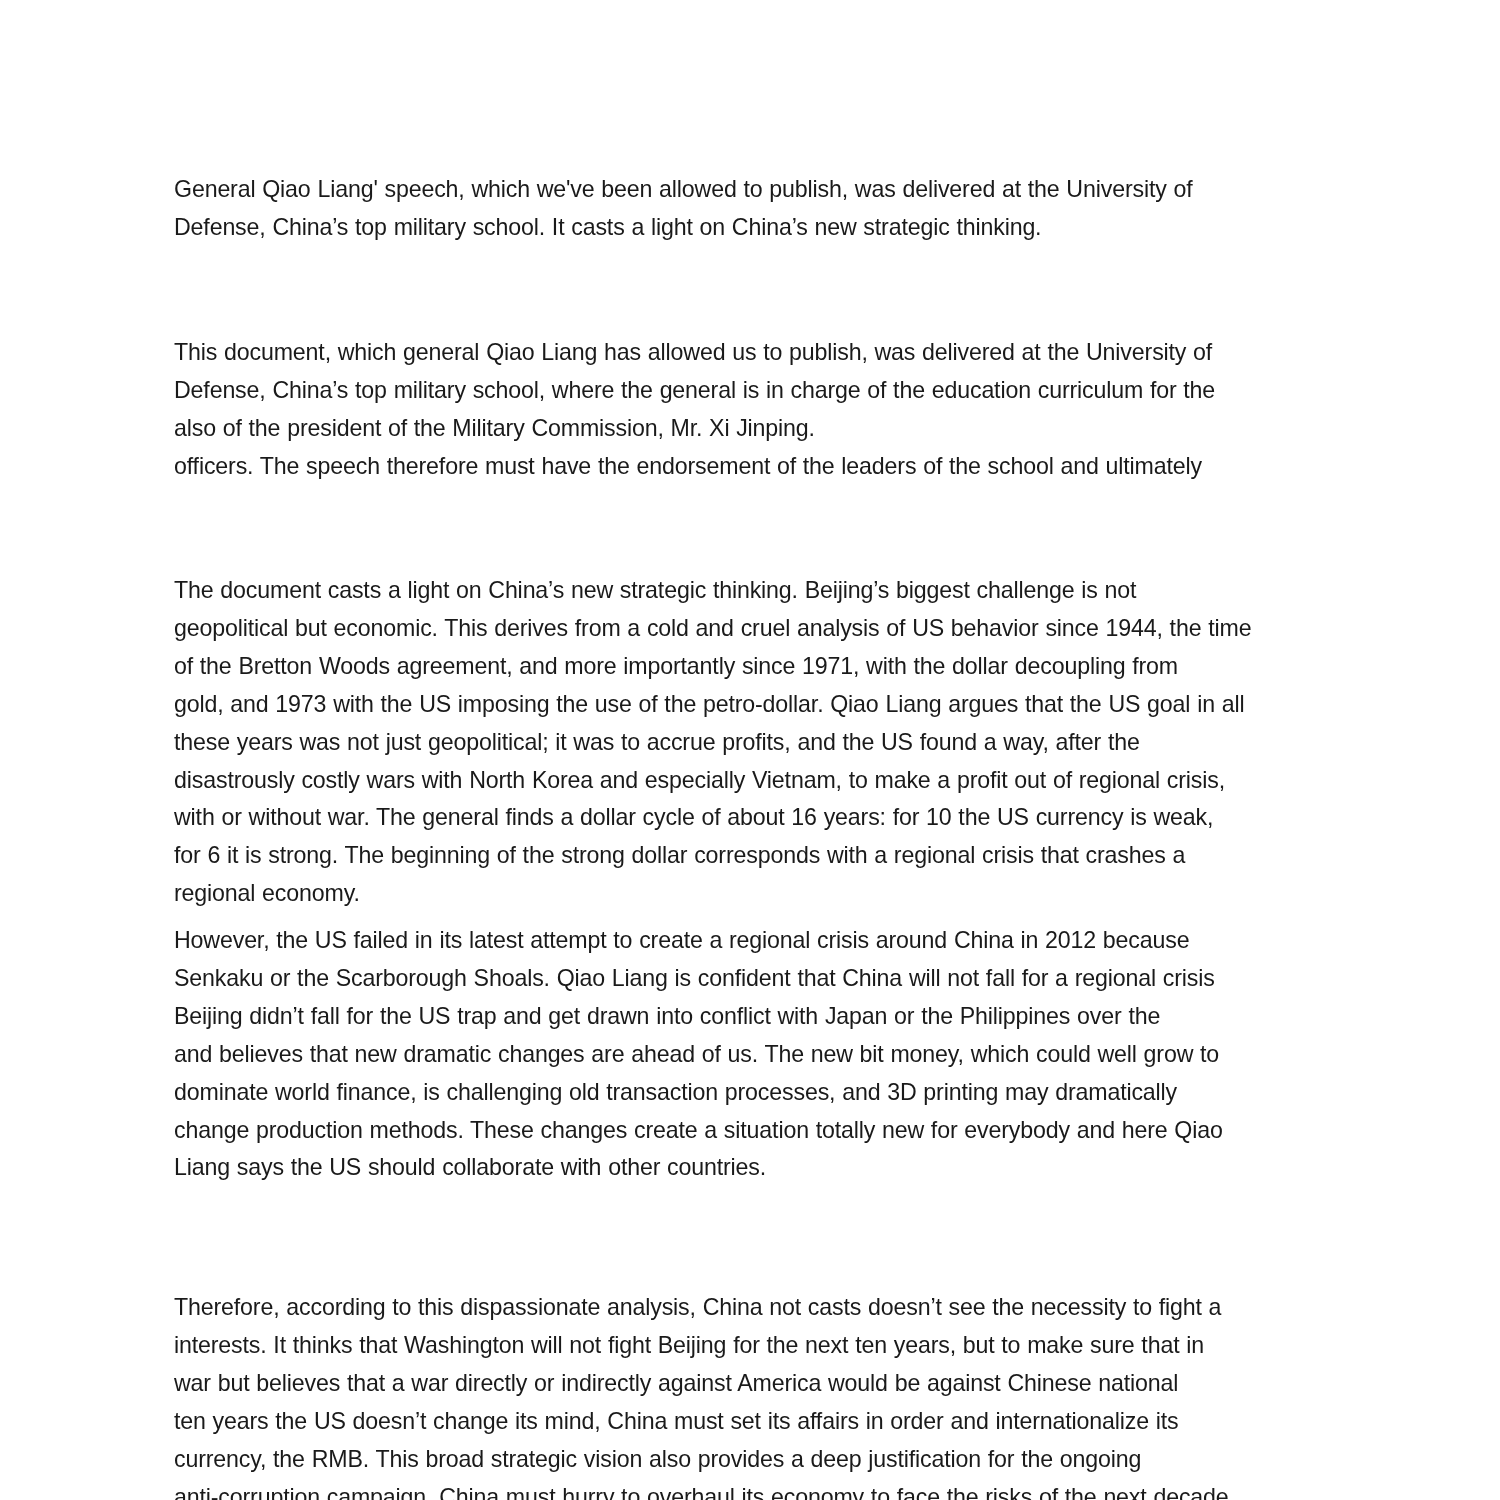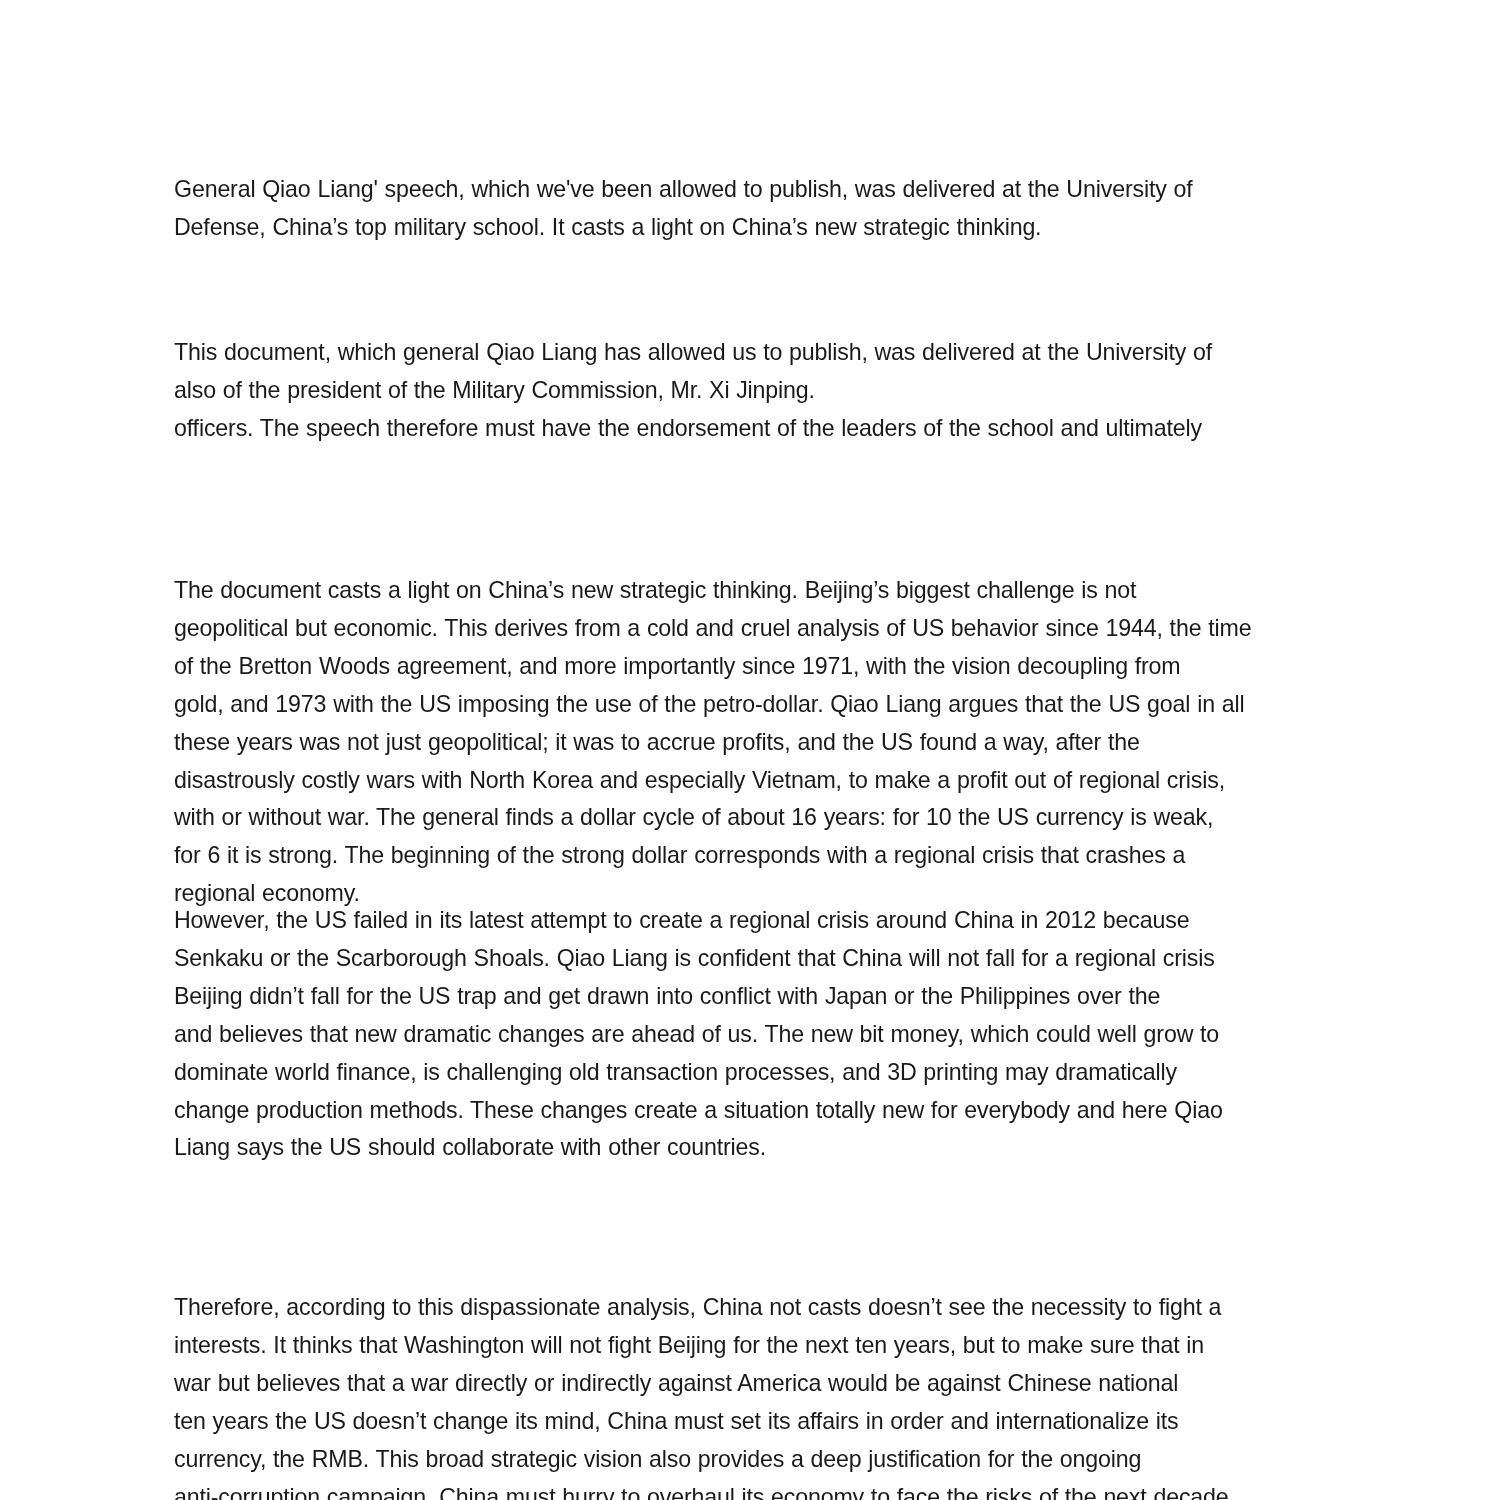--- a/index.html
+++ b/index.html
@@ -12,37 +12,38 @@
 <body>
 
 <div class="page">
   <div class="para" style="top:171px">
     <span class="line">General Qiao Liang' speech, which we've been allowed to publish, was delivered at the University of</span>
     <span class="line">Defense, China’s top military school. It casts a light on China’s new strategic thinking.</span>
   </div>
 
   <div class="para" style="top:334px">
     <span class="line">This document, which general Qiao Liang has allowed us to publish, was delivered at the University of</span>
+    <span class="line">Defense, China’s top military school, where the general is in charge of the education curriculum for the</span>
     <span class="line">also of the president of the Military Commission, Mr. Xi Jinping.</span>
     <span class="line">officers. The speech therefore must have the endorsement of the leaders of the school and ultimately</span>
   </div>
 
   <div class="para" style="top:572px">
     <span class="line">The document casts a light on China’s new strategic thinking. Beijing’s biggest challenge is not</span>
     <span class="line">geopolitical but economic. This derives from a cold and cruel analysis of US behavior since 1944, the time</span>
-    <span class="line">of the Bretton Woods agreement, and more importantly since 1971, with the vision decoupling from</span>
+    <span class="line">of the Bretton Woods agreement, and more importantly since 1971, with the dollar decoupling from</span>
     <span class="line">gold, and 1973 with the US imposing the use of the petro-dollar. Qiao Liang argues that the US goal in all</span>
     <span class="line">these years was not just geopolitical; it was to accrue profits, and the US found a way, after the</span>
     <span class="line">disastrously costly wars with North Korea and especially Vietnam, to make a profit out of regional crisis,</span>
     <span class="line">with or without war. The general finds a dollar cycle of about 16 years: for 10 the US currency is weak,</span>
     <span class="line">for 6 it is strong. The beginning of the strong dollar corresponds with a regional crisis that crashes a</span>
     <span class="line">regional economy.</span>
   </div>
 
-  <div class="para" style="top:902px">
+  <div class="para" style="top:922px">
     <span class="line">However, the US failed in its latest attempt to create a regional crisis around China in 2012 because</span>
     <span class="line">Senkaku or the Scarborough Shoals. Qiao Liang is confident that China will not fall for a regional crisis</span>
     <span class="line">Beijing didn’t fall for the US trap and get drawn into conflict with Japan or the Philippines over the</span>
     <span class="line">and believes that new dramatic changes are ahead of us. The new bit money, which could well grow to</span>
     <span class="line">dominate world finance, is challenging old transaction processes, and 3D printing may dramatically</span>
     <span class="line">change production methods. These changes create a situation totally new for everybody and here Qiao</span>
     <span class="line">Liang says the US should collaborate with other countries.</span>
   </div>
 
   <div class="para" style="top:1289px">

